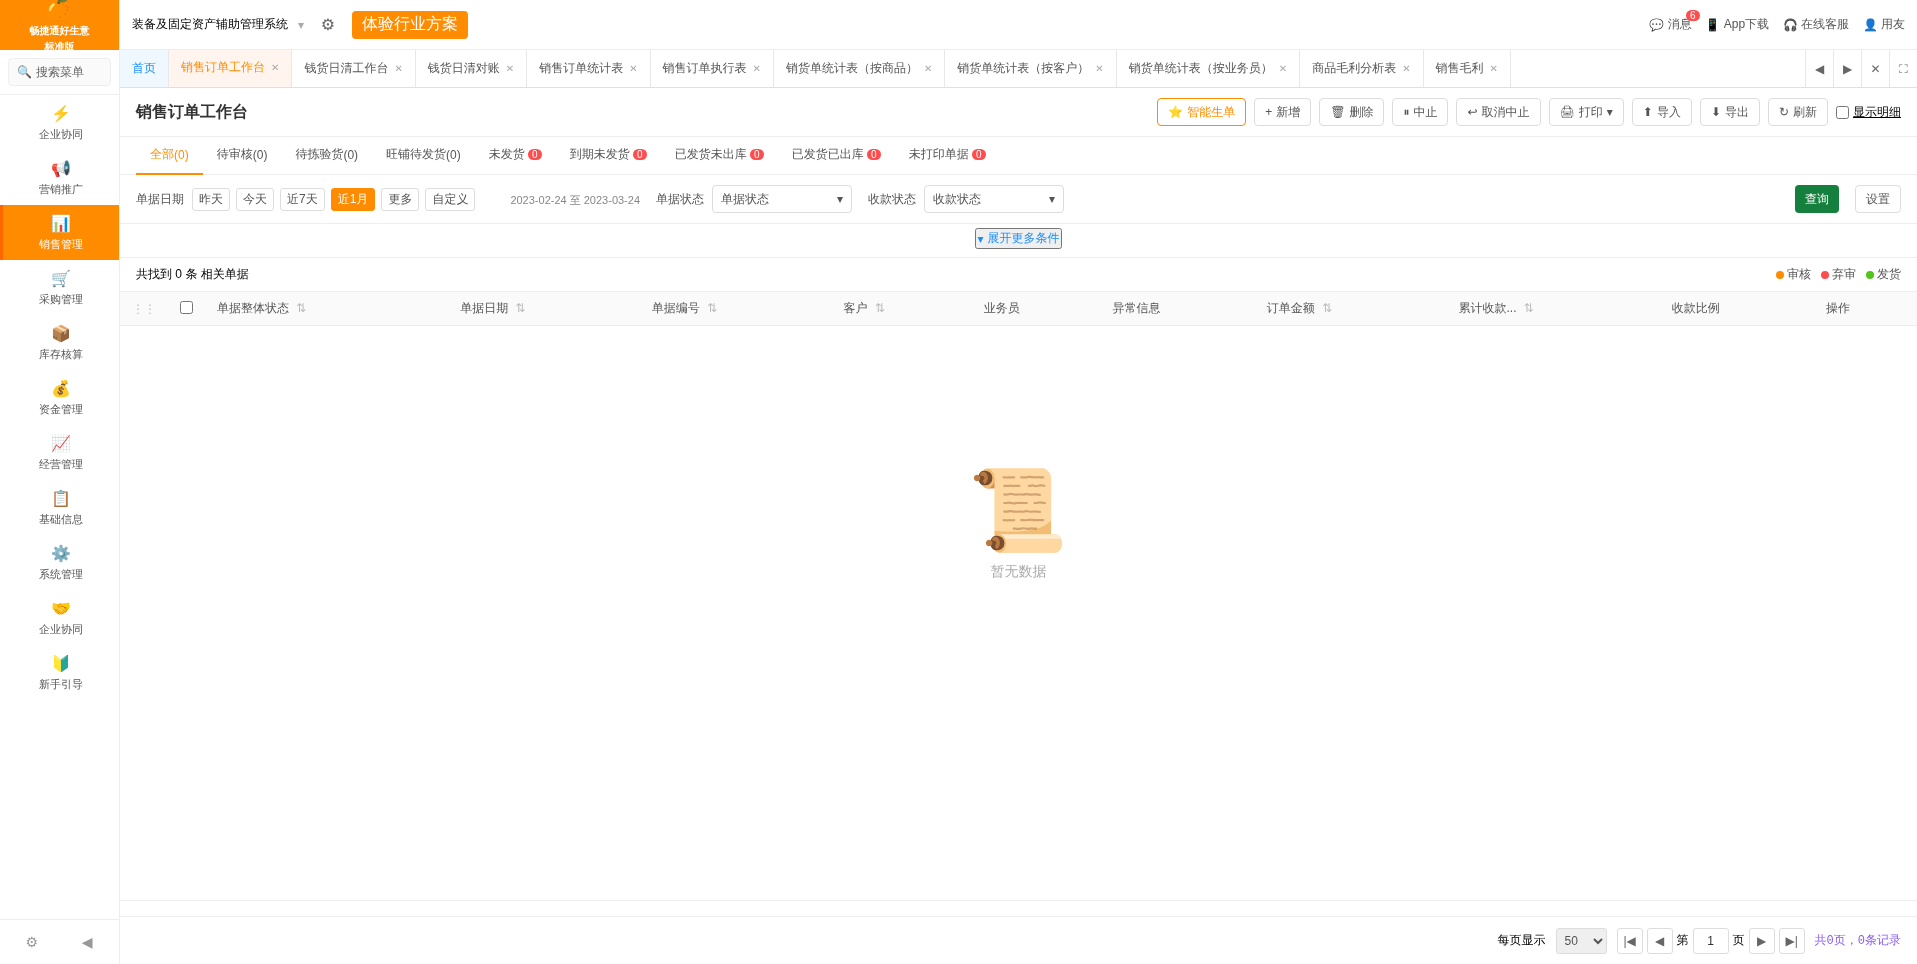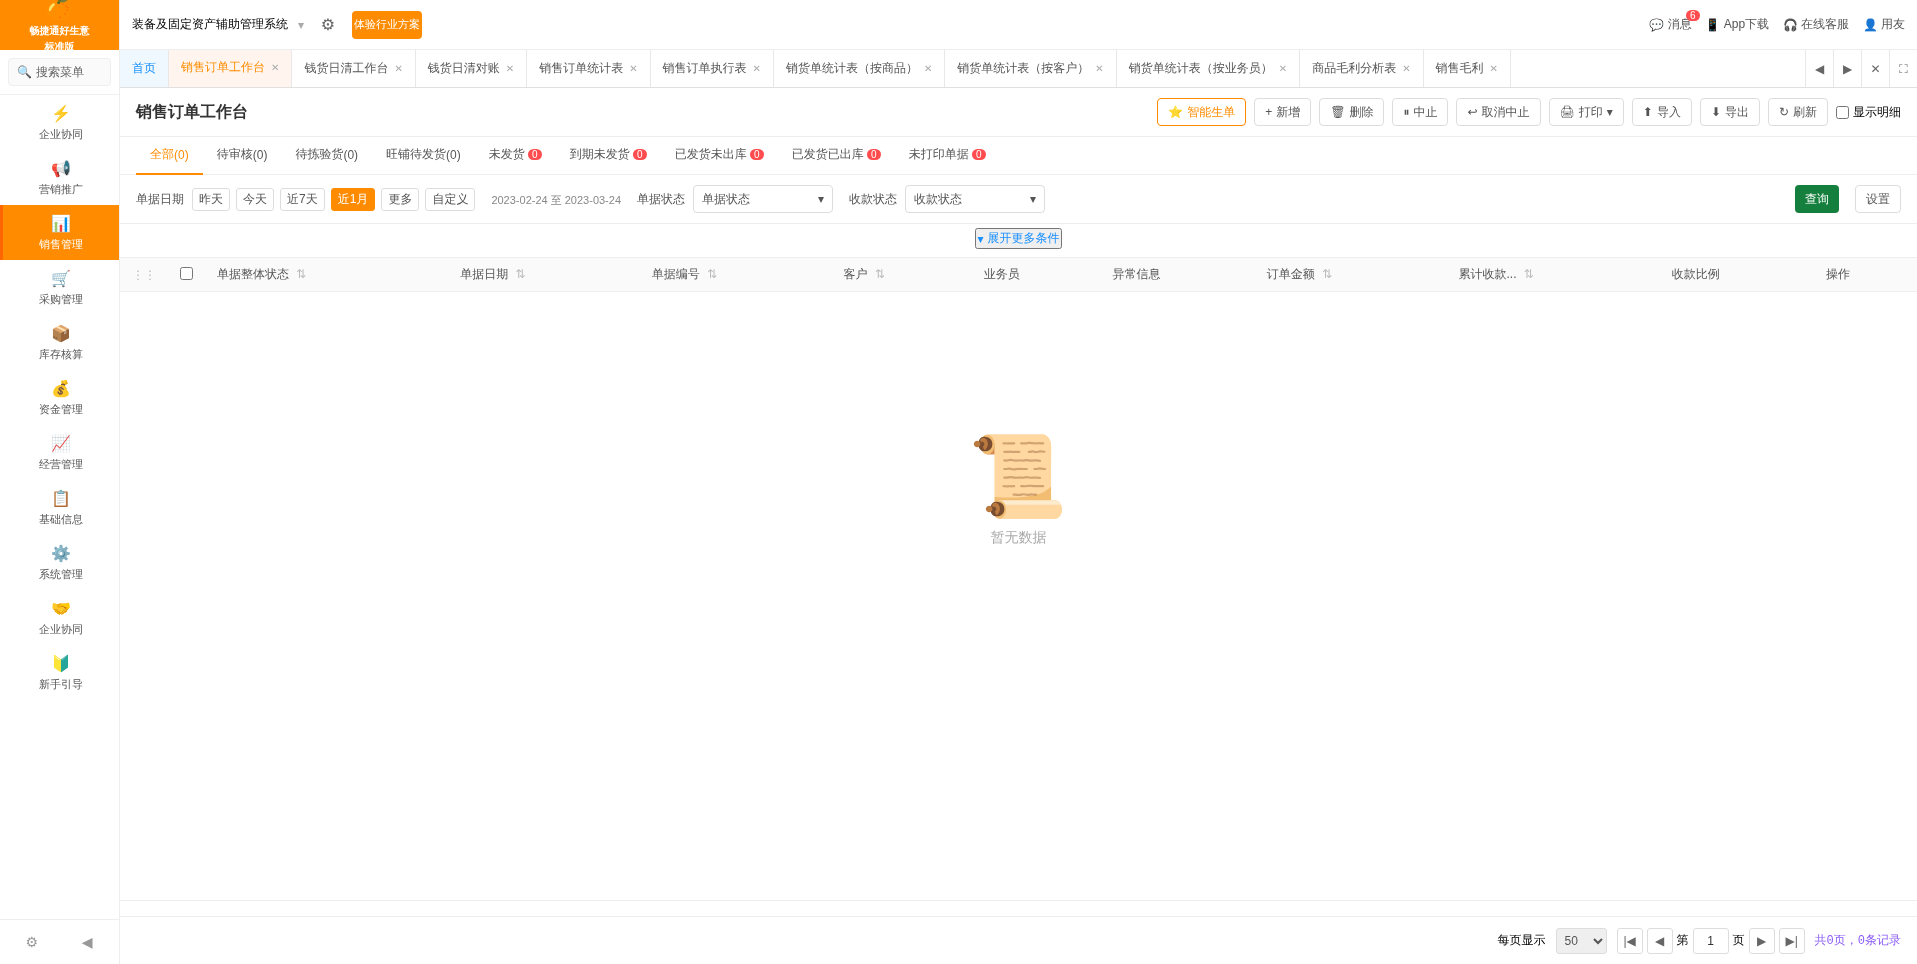--- a/index.html
+++ b/index.html
@@ -17,21 +17,21 @@
     .sidebar-item .item-icon { font-size: 16px; }
     .sidebar-item .item-label { font-size: 11px; }
     .sidebar-bottom { margin-top: auto; padding: 8px; display: flex; gap: 8px; border-top: 1px solid #eee; }
     .sidebar-bottom-btn { flex: 1; height: 28px; border: none; background: none; cursor: pointer; color: #999; font-size: 14px; }
 
     
     .main { flex: 1; display: flex; flex-direction: column; overflow: hidden; justify-content: center; }
 
     
     .topbar { height: 50px; background: #fff; display: flex; align-items: center; padding: 0 12px; border-bottom: 1px solid #eee; gap: 10px; }
-    .topbar-btn { height: 28px; padding: 0 2px; border-radius: 4px; border: none; cursor: pointer; font-size: 11px; }
+    .topbar-btn { height: 28px; padding: 0 10px; border-radius: 4px; border: none; cursor: pointer; font-size: 16px; }
     .topbar-btn.orange { background: #ff8c00; color: white; }
     .topbar-icon-group { display: flex; align-items: center; gap: 14px; color: #555; font-size: 12px; cursor: pointer; }
     .topbar-icon-group .icon-item { display: flex; align-items: center; gap: 3px; position: relative; }
     .badge { position: absolute; top: -6px; right: -8px; background: #ff4d4f; color: white; border-radius: 8px; font-size: 10px; padding: 0 4px; min-width: 14px; text-align: center; }
     .gear-btn { width: 28px; height: 28px; border: none; background: none; cursor: pointer; color: #666; font-size: 16px; }
 
     
     .tabbar { height: 38px; background: #fff; display: flex; align-items: center; border-bottom: 1px solid #e0e0e0; overflow: hidden; }
     .tab { height: 50px; padding: 0 12px; display: flex; align-items: center; gap: 6px; cursor: pointer; border-right: 1px solid #e8e8e8; white-space: nowrap; color: #555; font-size: 12px; flex-shrink: 0; }
     .tab.active { background: #fff5ee; color: #ff8c00; border-bottom: 2px solid #ff8c00; }
@@ -62,21 +62,21 @@
     
     .search-bar { padding: 10px 16px; background: #fff; border-bottom: 1px solid #eee; display: flex; align-items: center; gap: 16px; flex-wrap: wrap; }
     .search-field { display: flex; align-items: center; gap: 8px; }
     .search-label { color: #555; white-space: nowrap; }
     .search-date-group { display: flex; align-items: center; gap: 6px; }
     .date-quick-btn { padding: 2px 6px; border: 1px solid #ddd; border-radius: 3px; cursor: pointer; color: #555; background: #fff; font-size: 12px; }
     .date-quick-btn.active { background: #ff8c00; color: white; border-color: #ff8c00; }
     .date-range { color: #888; font-size: 11px; margin-top: 2px; }
     .search-select { height: 28px; border: 1px solid #ddd; border-radius: 4px; padding: 0 8px; color: #555; background: #fff; min-width: 140px; cursor: pointer; display: flex; align-items: center; justify-content: space-between; }
     .expand-btn { display: flex; align-items: center; gap: 4px; color: #1890ff; cursor: pointer; font-size: 12px; }
-    .search-field-date { display: flex; flex-direction: column; gap: 2px; }
+    .search-field-date { display: flex; flex-direction: column; gap: 2px; margin-left: 19px; }
 
     
     .table-area { flex: 1; overflow: hidden; display: flex; flex-direction: column; }
     .table-toolbar { display: flex; align-items: center; justify-content: space-between; padding: 8px 16px; background: #fff; border-bottom: 1px solid #eee; }
     .table-quick-actions { display: flex; align-items: center; gap: 10px; }
     .quick-action { display: flex; align-items: center; gap: 3px; color: #555; cursor: pointer; font-size: 12px; }
     .quick-action .dot { width: 8px; height: 8px; border-radius: 50%; display: inline-block; }
     .dot-orange { background: #ff8c00; }
     .dot-red { background: #ff4d4f; }
     .dot-green { background: #52c41a; }
@@ -288,21 +288,21 @@
           <span>导入</span>
         </button>
         <button class="action-btn">
           <span>⬇</span>
           <span>导出</span>
         </button>
         <button class="action-btn">
           <span>↻</span>
           <span>刷新</span>
         </button>
-        <label style="display:flex;align-items:center;gap:4px;cursor:pointer;">
+        <label style="display:flex;align-items:center;gap:4px;cursor:pointer;text-decoration:underline;">
           <input type="checkbox" style="">
           <span>显示明细</span>
         </label>
       </div>
     </div>
 
     <div class="filter-tabs">
       <div class="filter-tab active">
         <span>全部</span>(<span>0</span>)
       </div>
@@ -376,20 +376,42 @@
 
     <div style="background:#fff;padding:4px 16px 8px;border-bottom:1px solid #eee;display:flex;justify-content:center;">
       <button class="expand-btn">
         <span>▾</span>
         <span>展开更多条件</span>
       </button>
     </div>
 
     <div class="table-area">
 
+      <div class="table-toolbar">
+        <div>
+          <span>共找到 </span>
+          <span class="count">0</span>
+          <span>条 </span>
+          <span>相关单据</span>
+        </div>
+        <div class="table-quick-actions">
+          <div class="quick-action">
+            <span class="dot dot-orange"></span>
+            <span>审核</span>
+          </div>
+          <div class="quick-action">
+            <span class="dot dot-red"></span>
+            <span>弃审</span>
+          </div>
+          <div class="quick-action">
+            <span class="dot dot-green"></span>
+            <span>发货</span>
+          </div>
+        </div>
+      </div>
 
       <div class="data-table">
         <table>
           <thead>
             <tr>
               <th class="drag-col">⋮⋮</th>
               <th class="checkbox-col">
                 <input type="checkbox" style="">
               </th>
               <th>

